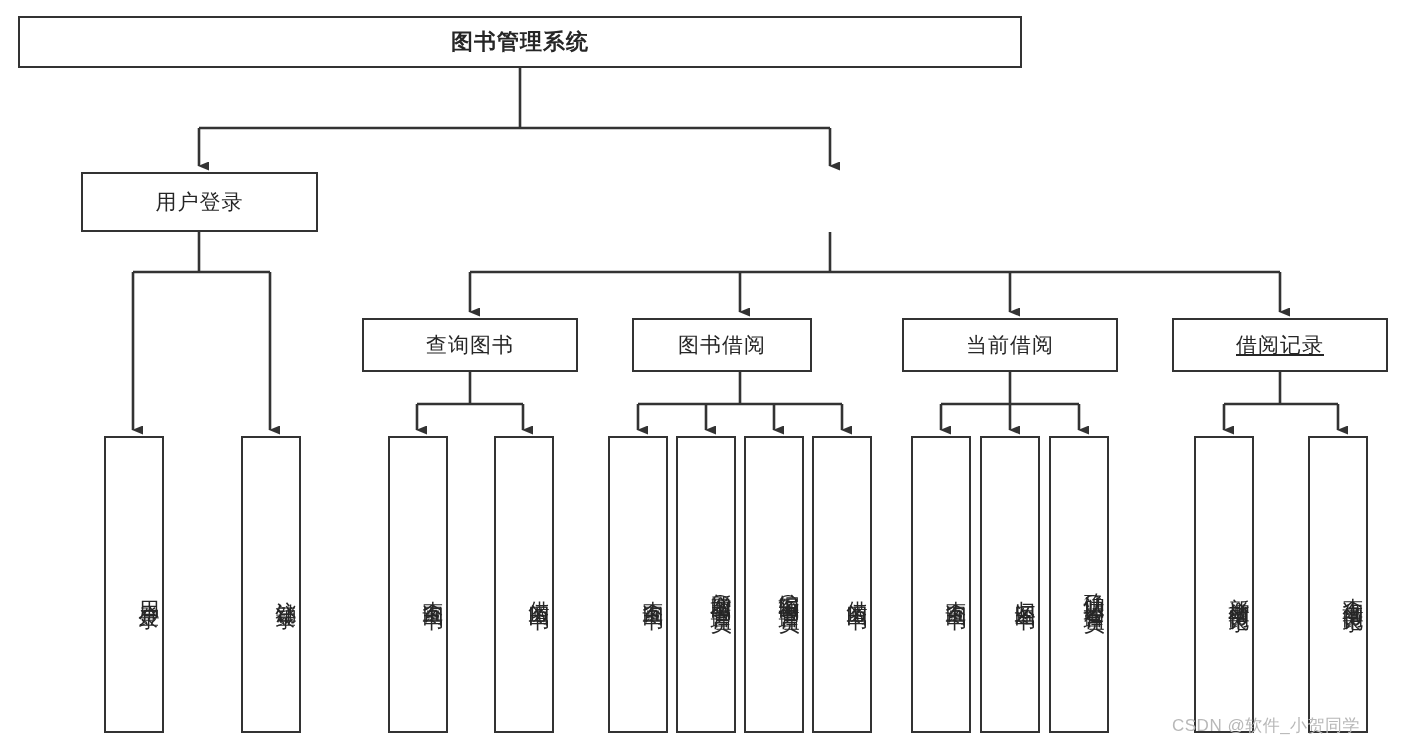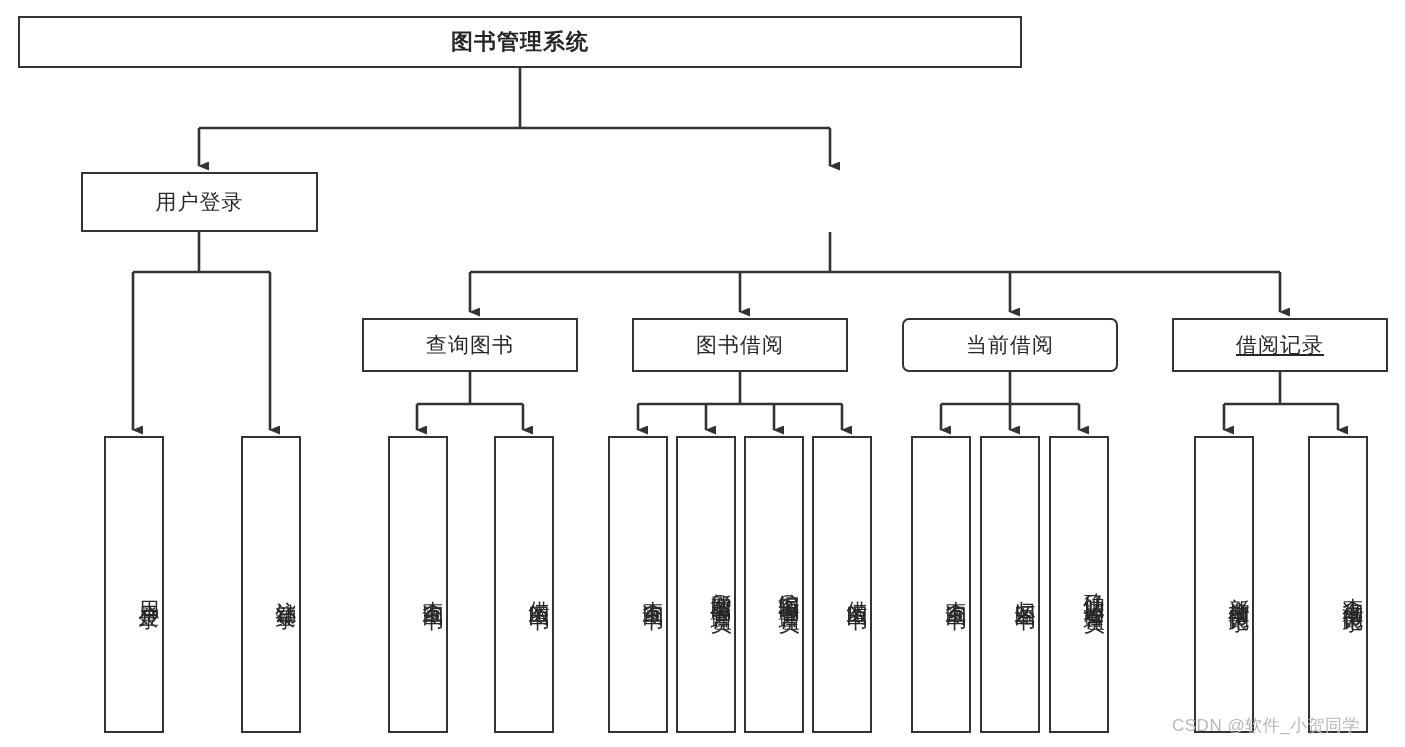--- a/index.html
+++ b/index.html
@@ -131,24 +131,24 @@
     <span>图书管理系统</span>
   </div>
 
   <div class="node horiz" style="left:81px; top:172px; width:237px; height:60px;">
     <span>用户登录</span>
   </div>
 
   <div class="node horiz" style="left:362px; top:318px; width:216px; height:54px;">
     <span>查询图书</span>
   </div>
-  <div class="node horiz" style="left:632px; top:318px; width:216px; height:54px;">
+  <div class="node horiz" style="left:632px; top:318px; width:180px; height:54px;">
     <span>图书借阅</span>
   </div>
-  <div class="node horiz" style="left:902px; top:318px; width:216px; height:54px;border-radius:7px;">
+  <div class="node horiz" style="left:902px; top:318px; width:216px; height:54px;">
     <span>当前借阅</span>
   </div>
   <div class="node horiz" style="left:1172px; top:318px; width:216px; height:54px;text-decoration:underline;">
     <span>借阅记录</span>
   </div>
 
   <div class="node vert" style="left:104px; top:436px; width:60px; height:297px;">
     <span class="vtext">用户登录</span>
   </div>
   <div class="node vert" style="left:241px; top:436px; width:60px; height:297px;">

